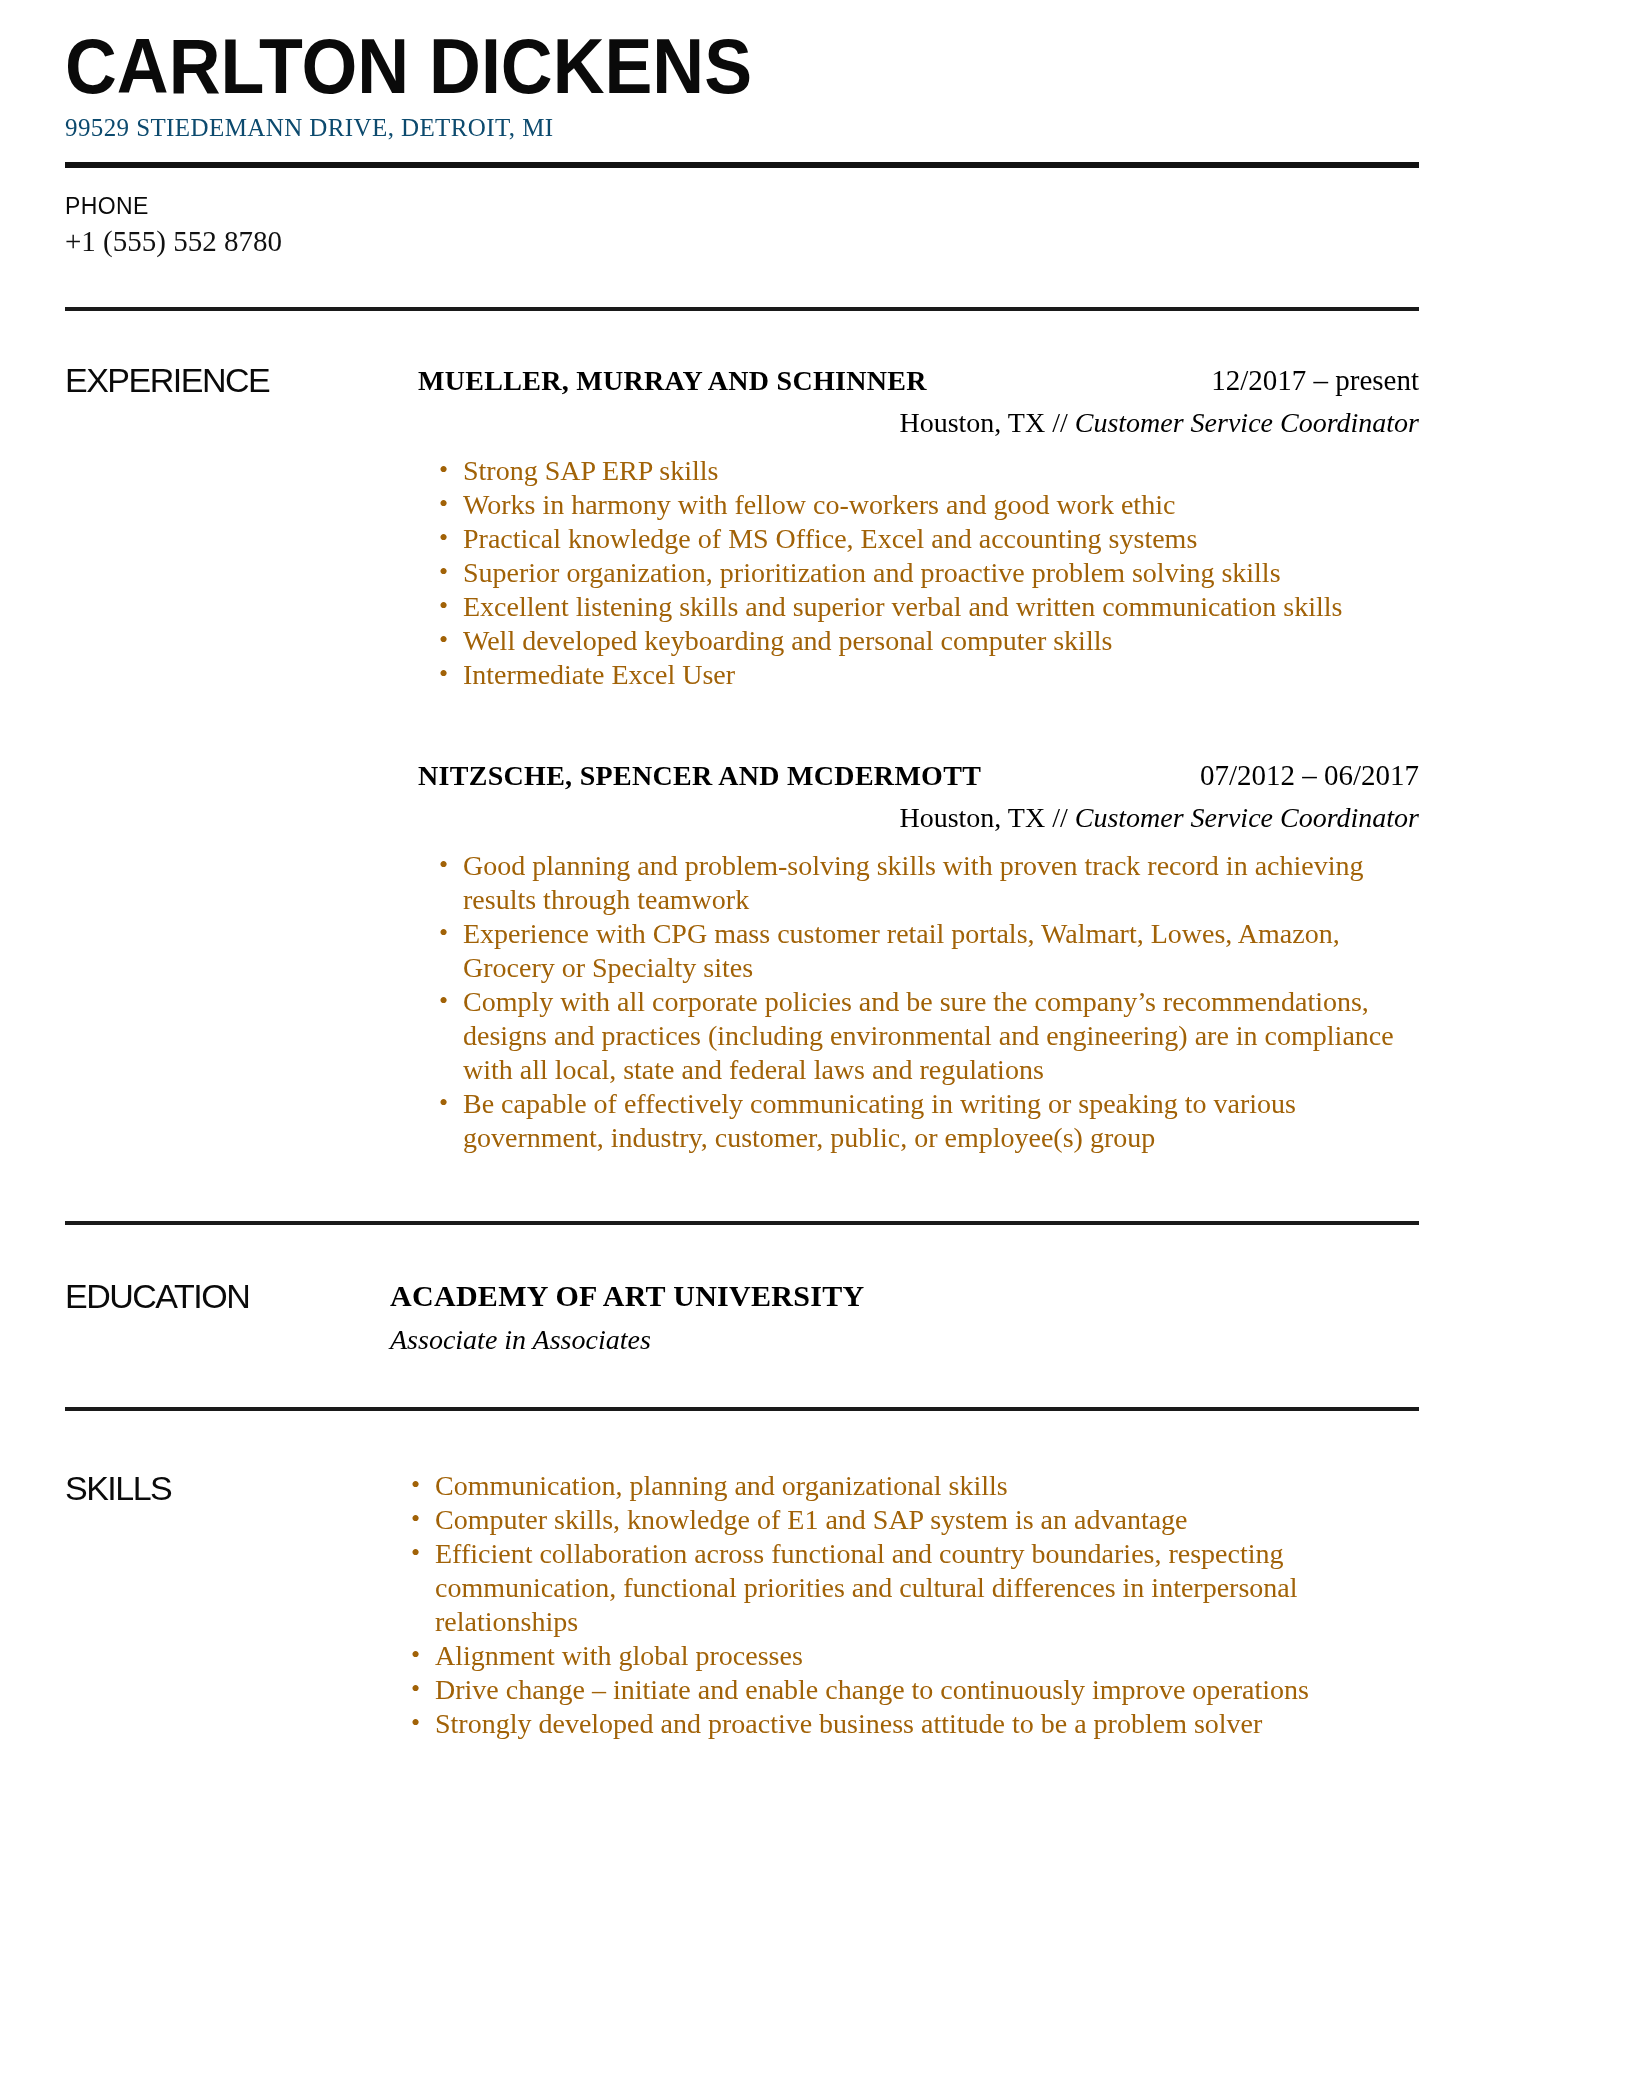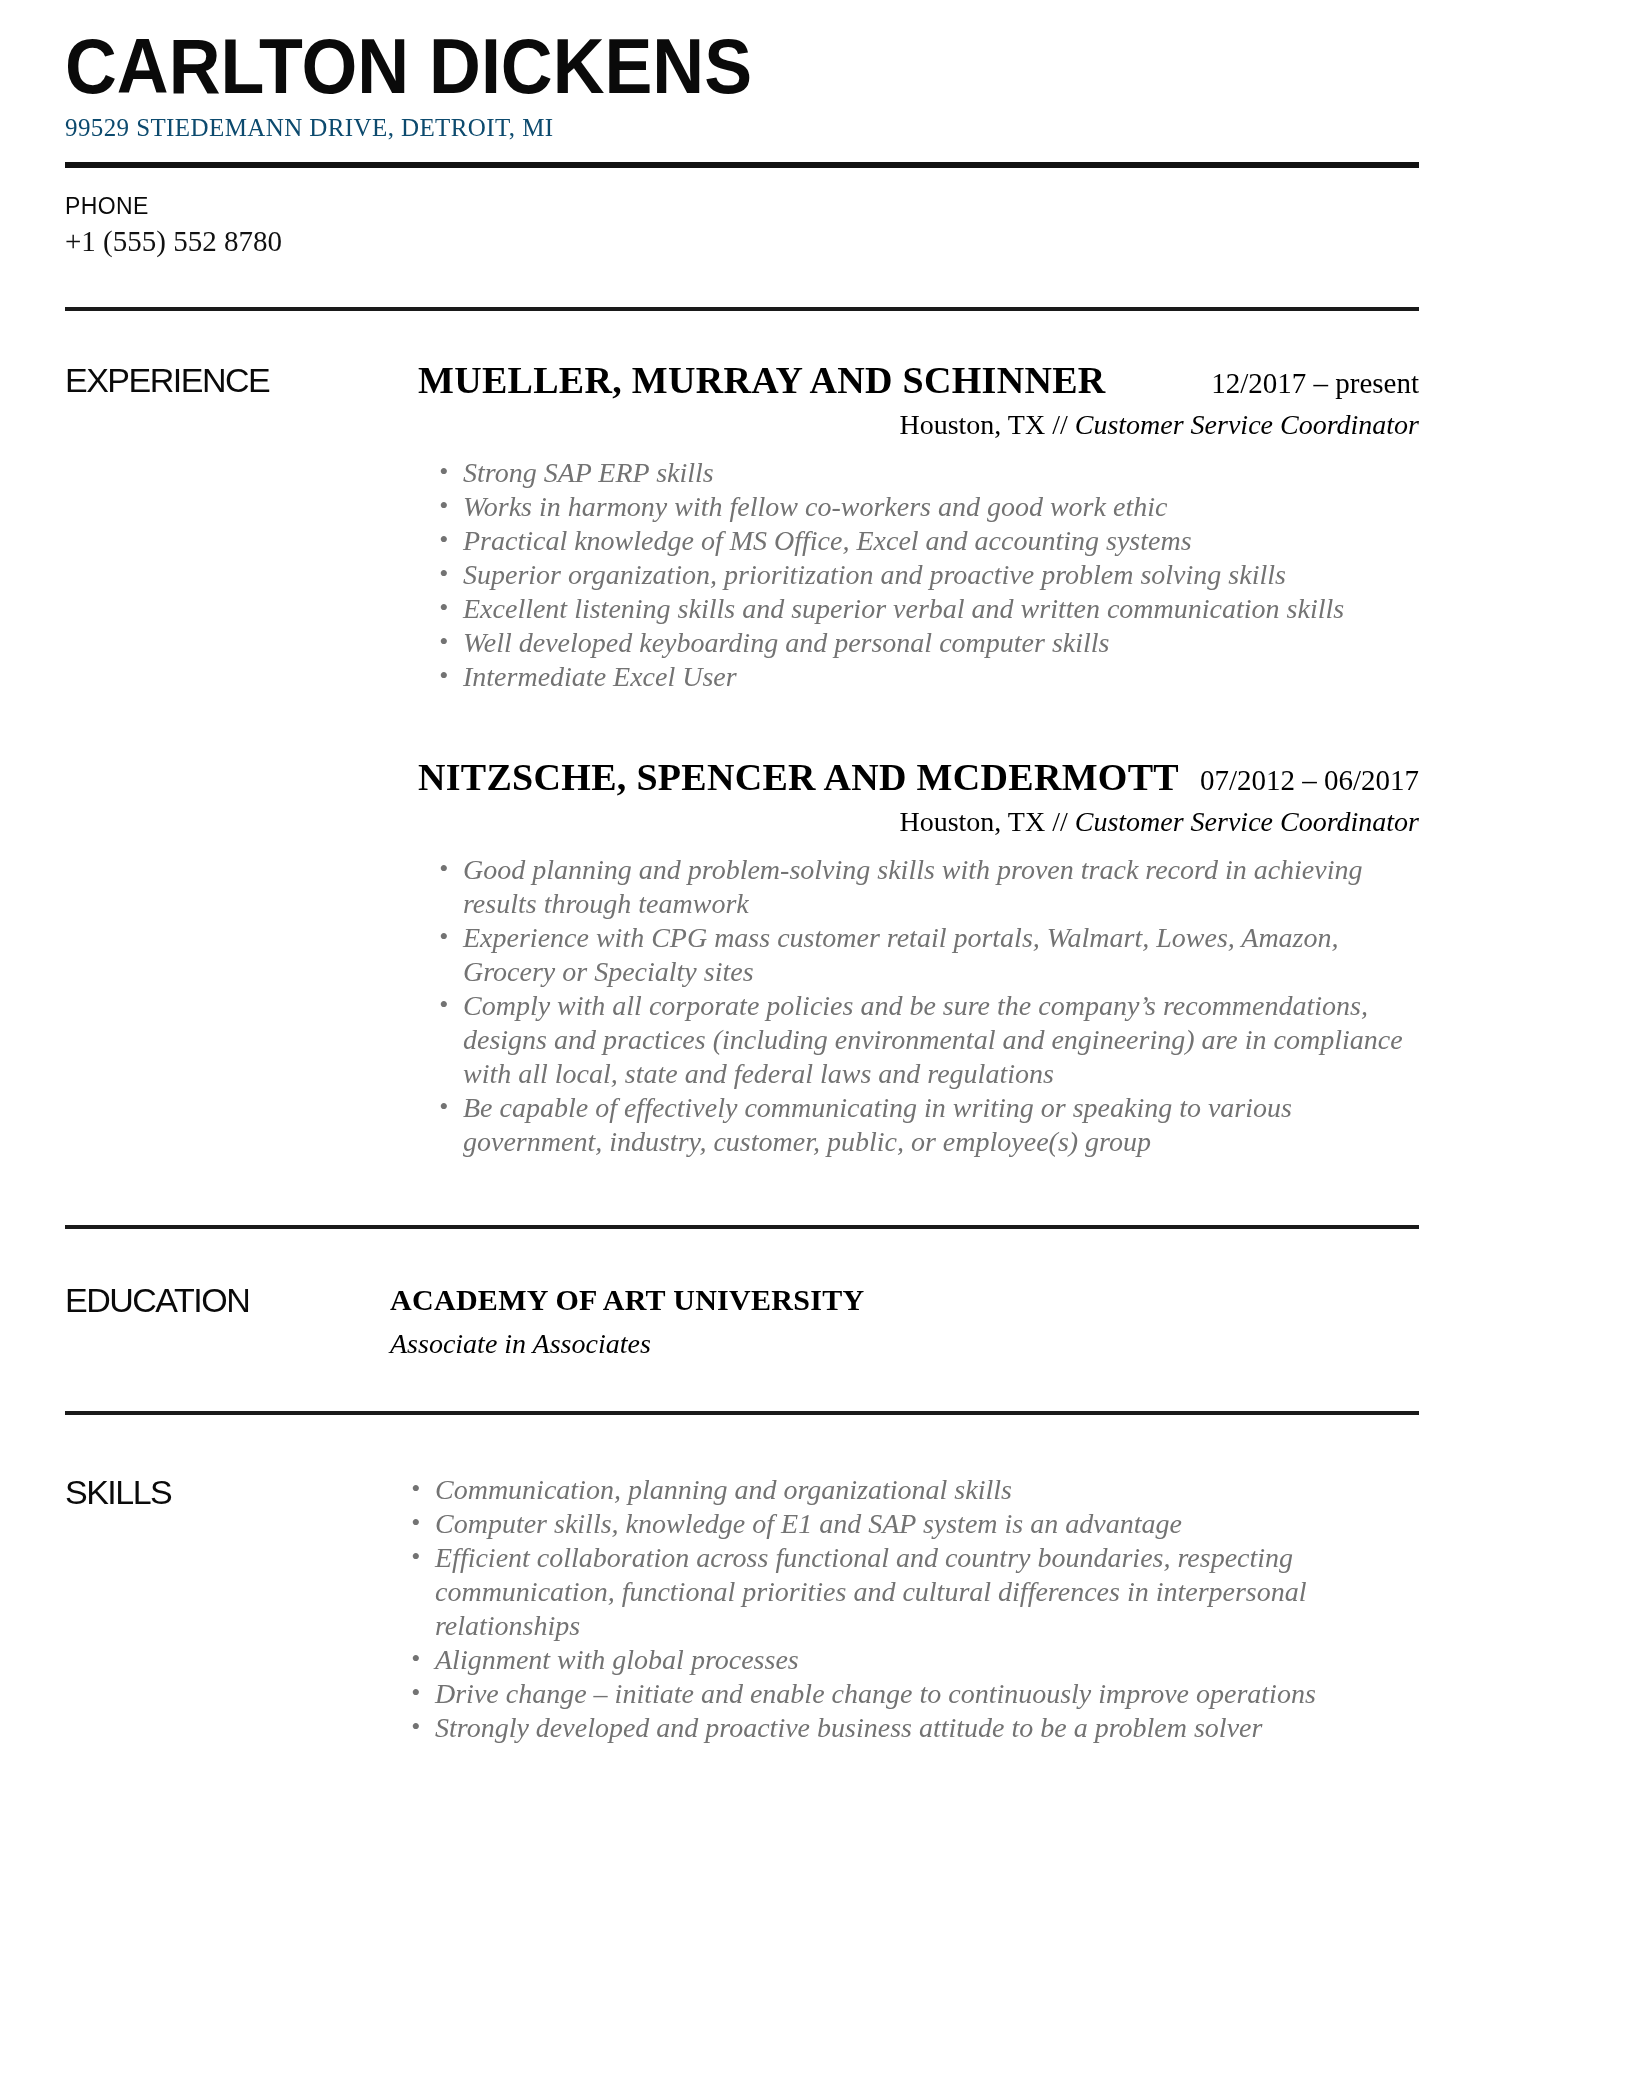--- a/index.html
+++ b/index.html
@@ -43,29 +43,29 @@
 
   .section-label {
     width:325px; flex:0 0 325px;
     font-family:"Liberation Sans", sans-serif;
     font-size:34px; line-height:38px; letter-spacing:-1.5px; color:#0a0a0a;
   }
   .section-content { flex:1 1 auto; min-width:0; }
 
   
   .job-header { display:flex; justify-content:space-between; align-items:baseline; }
-  .company { font-weight:700; font-size:38px; line-height:38px; letter-spacing:.3px; }
+  .company { font-weight:700; font-size:28px; line-height:38px; letter-spacing:.3px; }
   .dates   { font-size:29px; line-height:38px; white-space:nowrap; }
   .job-title { font-size:28px; line-height:34px; margin-top:6px;text-align:right; }
   .job-title .role { font-style:italic; }
   .job + .job { margin-top:64px; }
 
   ul.bullets {
     margin:14px 12px 0 0; padding:0 0 0 45px;
-    list-style:none; font-size:28px; line-height:34px; color:#737373;font-style:italic;
+    list-style:none; font-size:28px; line-height:34px; color:#a16207;
   }
   ul.bullets li { position:relative; max-width:1132px; }
   ul.bullets li::before {
     content:"\2022";
     position:absolute; left:-24px; top:-1px;
     font-size:26px;
   }
 
   
   .school { font-weight:700; font-size:30px; line-height:38px; letter-spacing:.3px; }

